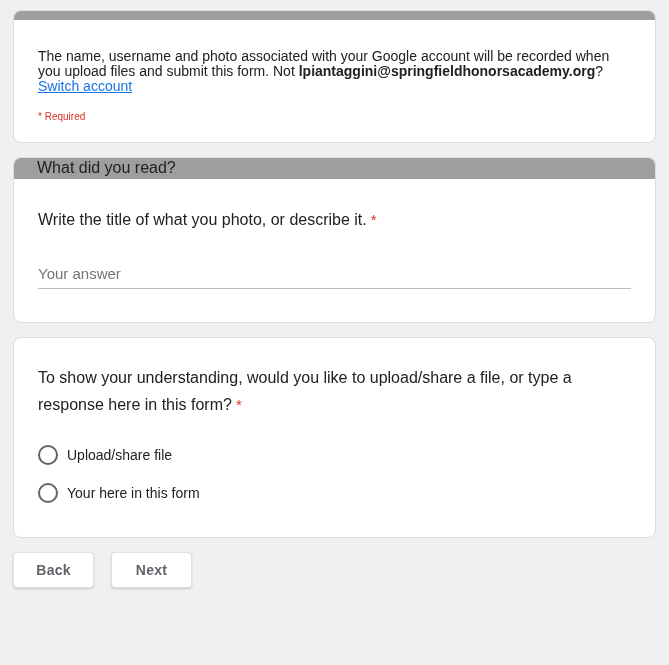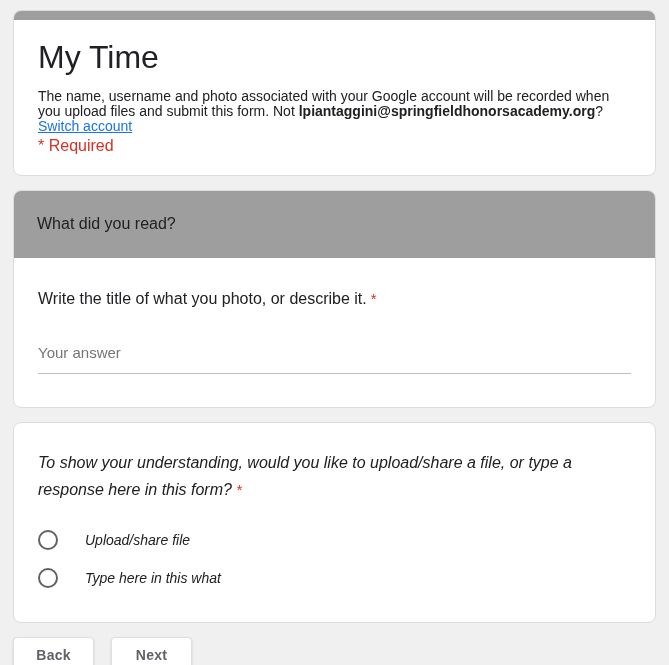--- a/index.html
+++ b/index.html
@@ -40,28 +40,28 @@
     color: #202124;
   }
   .account-text b { font-weight: 700; }
   .switch-link {
     color: var(--link, #1a73e8);
     text-decoration: underline;
     cursor: pointer;
     text-align: center;
   }
   .required-note {
-    margin-top: 3px;
-    font-size: 16px;
+    margin-top: 17px;
+    font-size: 10px;
     color: var(--red, #d93025);
   }
   
   .section-header {
     background: var(--accent, #9e9e9e);
-    padding: 25px 24px;
+    padding: 2px 24px;
     font-size: 16px;
     color: #212121;
     border-radius: 8px 8px 0 0;
     margin: -1px -1px 0;
   }
   .section-body { padding: 27px 24px 33px; }
   .question-label {
     font-size: 16px;
     line-height: 27px;
     color: #202124;
@@ -69,43 +69,43 @@
   .req-star { color: var(--red, #d93025); padding-left: 4px; font-size: 15px; }
   .short-answer {
     display: block;
     width: 100%;
     margin-top: 30px;
     border: none;
     border-bottom: 1px solid #bdbdbd;
     font-family: "Liberation Sans", sans-serif;
     font-size: 15px;
     color: #202124;
-    padding: 2px 0 12px;
+    padding: 2px 0 6px;
     outline: none;
     background: transparent;
   }
   .short-answer::placeholder { color: #757575; opacity: 1; }
   
-  .question-body { padding: 26px 24px 34px; font-style: italic; }
+  .question-body { padding: 26px 24px 34px; }
   .radio-group { margin-top: 27px; }
   .radio-row {
     display: flex;
     align-items: center;
     margin-bottom: 18px;
     cursor: pointer;
   }
   .radio-row:last-child { margin-bottom: 0; }
   .radio-circle {
     width: 20px; height: 20px;
     border: 2px solid #5f6368;
     border-radius: 50%;
     flex: 0 0 auto;
   }
   .radio-label {
-    margin-left: 27px;
+    margin-left: 9px;
     font-size: 14px;
     color: #202124;
   }
   
   .nav-row { display: flex; gap: 17px; margin: 2px 0 0; }
   .nav-btn {
     min-width: 81px;
     height: 36px;
     background: #ffffff;
     border: 1px solid #e0e0e0;
@@ -121,21 +121,20 @@
   }
 </style>
 </head>
 <body style="background: rgb(240, 240, 240);">
 
 <div class="page">
 
   <div class="card">
     <div class="accent-bar"></div>
     <div class="header-body">
-      <div class="form-title">My Time</div>
       <div class="account-text">
         <span>The name, username and photo associated with your Google account will be recorded when you upload files and submit this form. Not </span><b>lpiantaggini@springfieldhonorsacademy.org</b><span>?</span><br>
         <a class="switch-link">Switch account</a>
       </div>
       <div class="required-note">* Required</div>
     </div>
   </div>
 
   <div class="card">
     <div class="section-header">What did you read?</div>
@@ -152,21 +151,21 @@
       <div class="question-label">
         <span>To show your understanding, would you like to upload/share a file, or type a response here in this form?</span><span class="req-star">*</span>
       </div>
       <div class="radio-group">
         <div class="radio-row">
           <span class="radio-circle"></span>
           <span class="radio-label">Upload/share file</span>
         </div>
         <div class="radio-row">
           <span class="radio-circle"></span>
-          <span class="radio-label">Type here in this what</span>
+          <span class="radio-label">Your here in this form</span>
         </div>
       </div>
     </div>
   </div>
 
   <div class="nav-row">
     <button class="nav-btn">Back</button>
     <button class="nav-btn">Next</button>
   </div>
 

